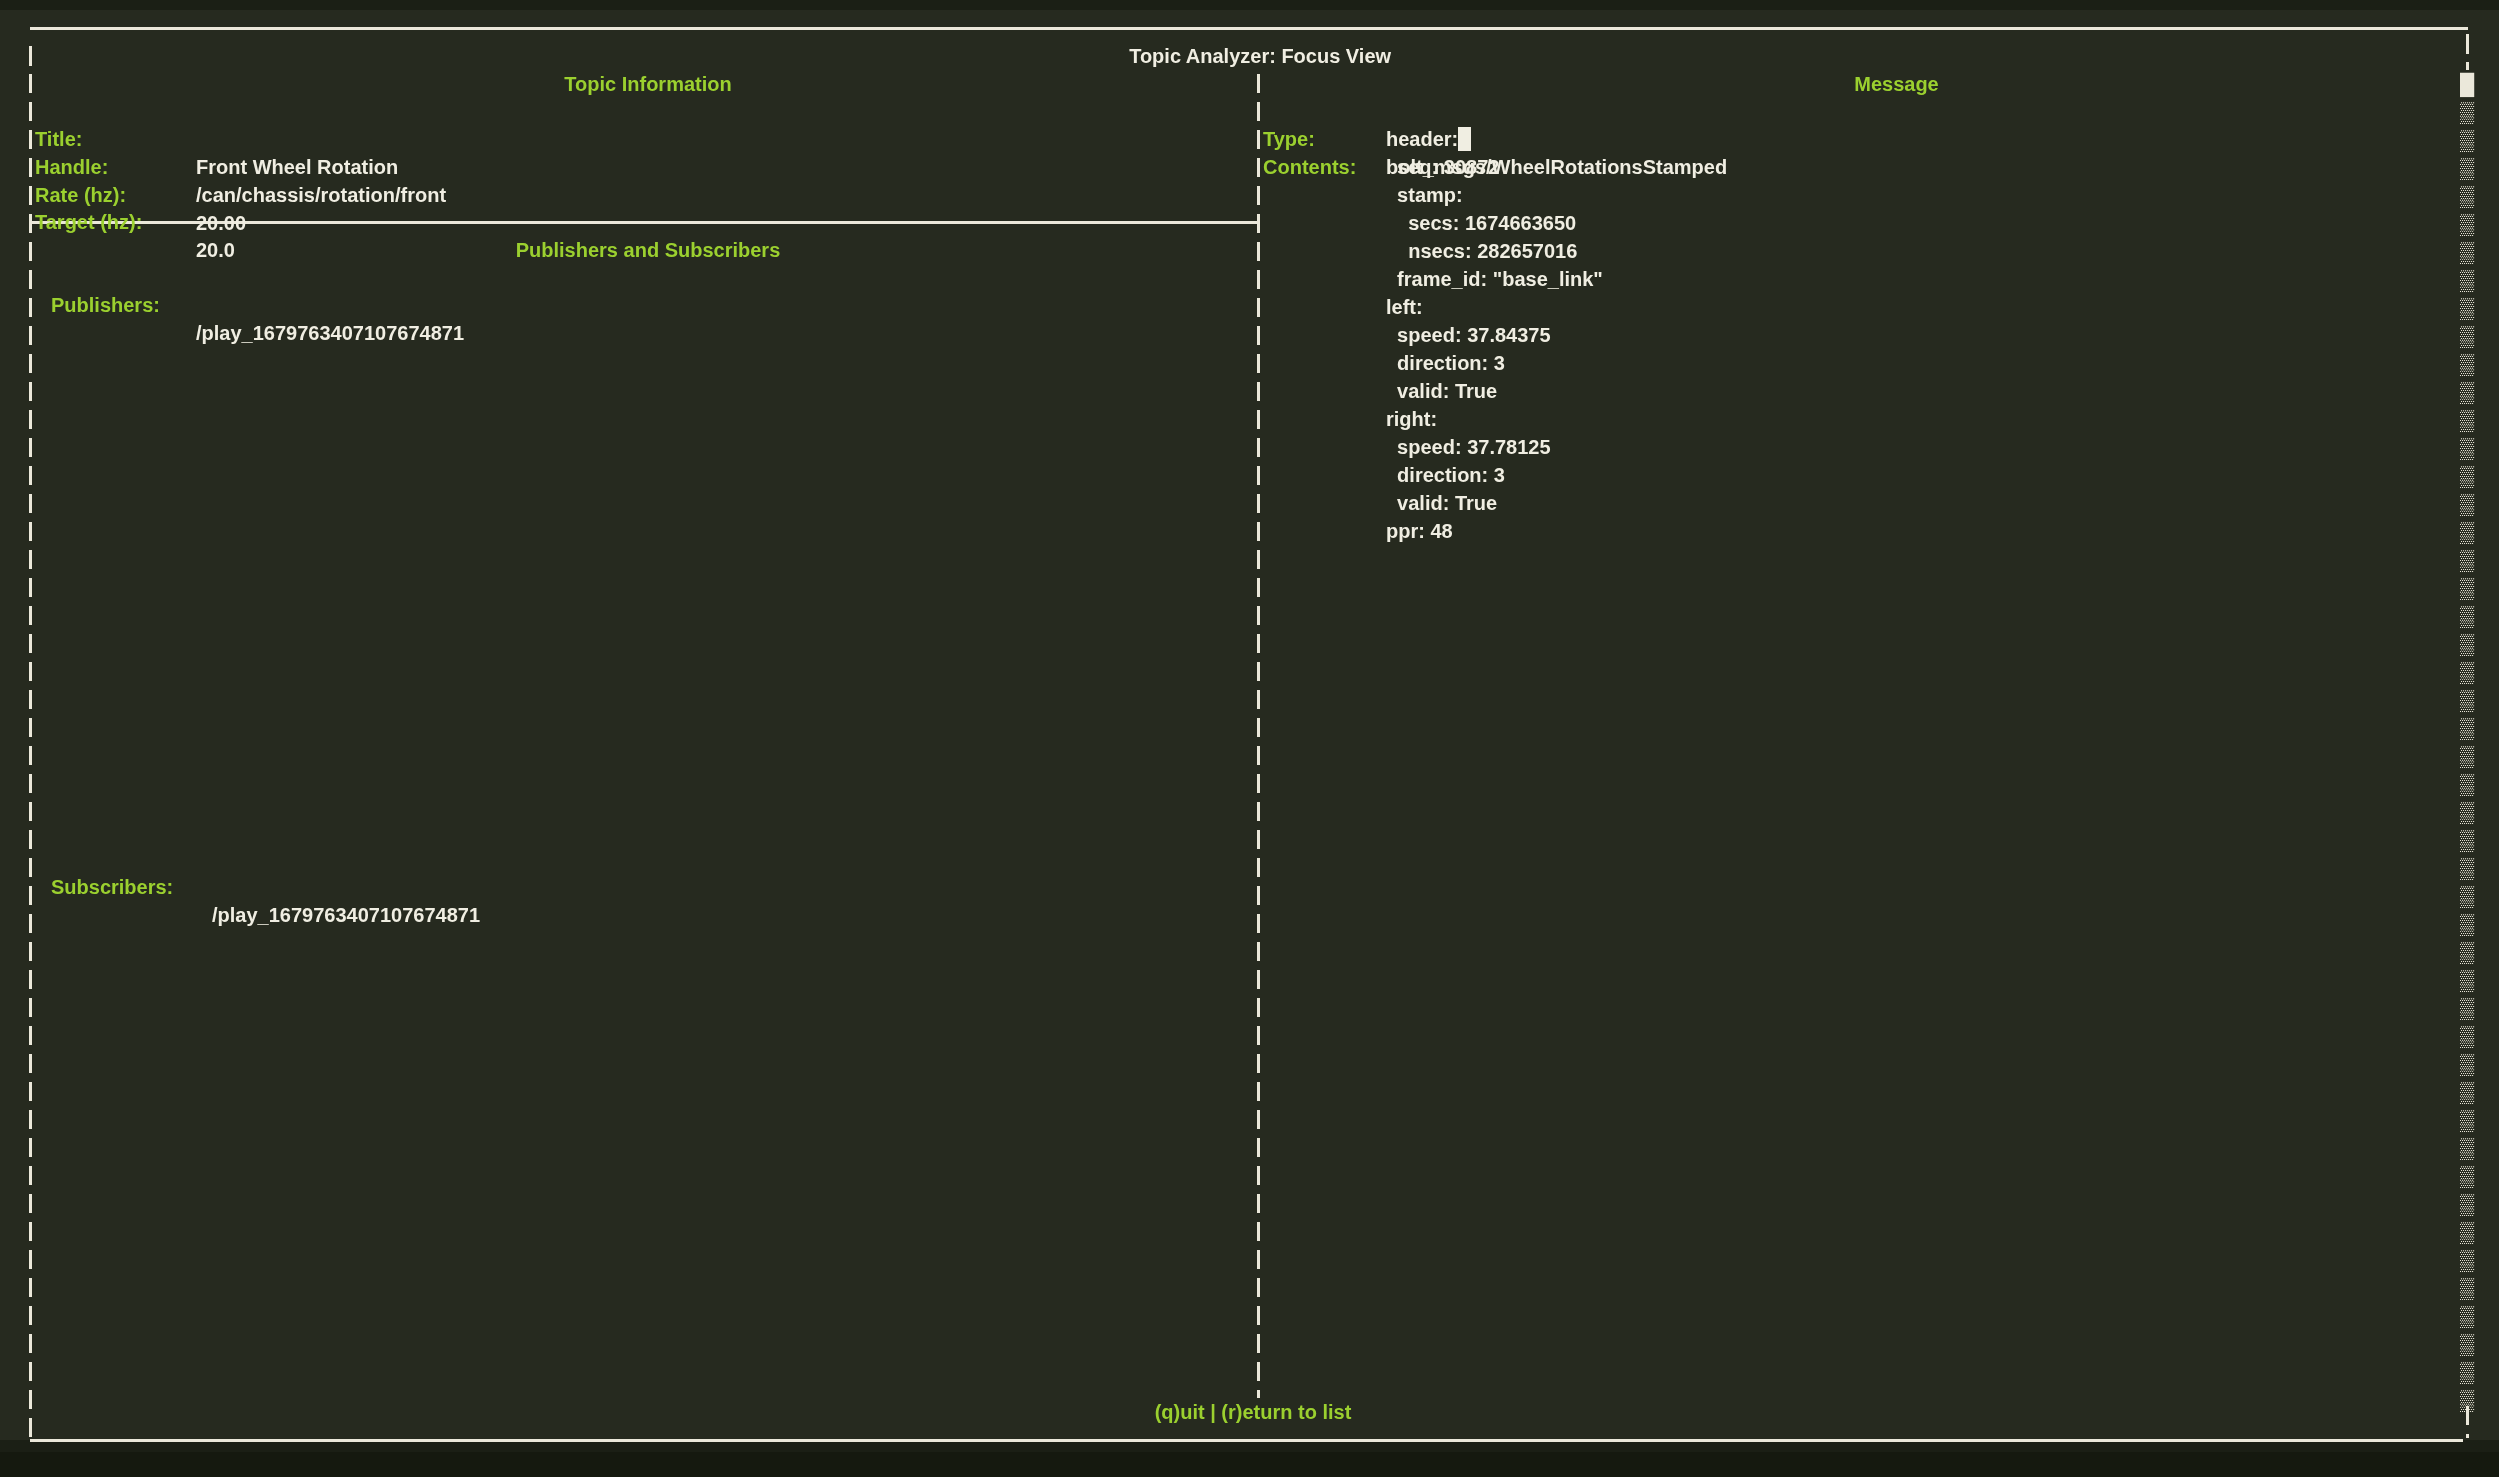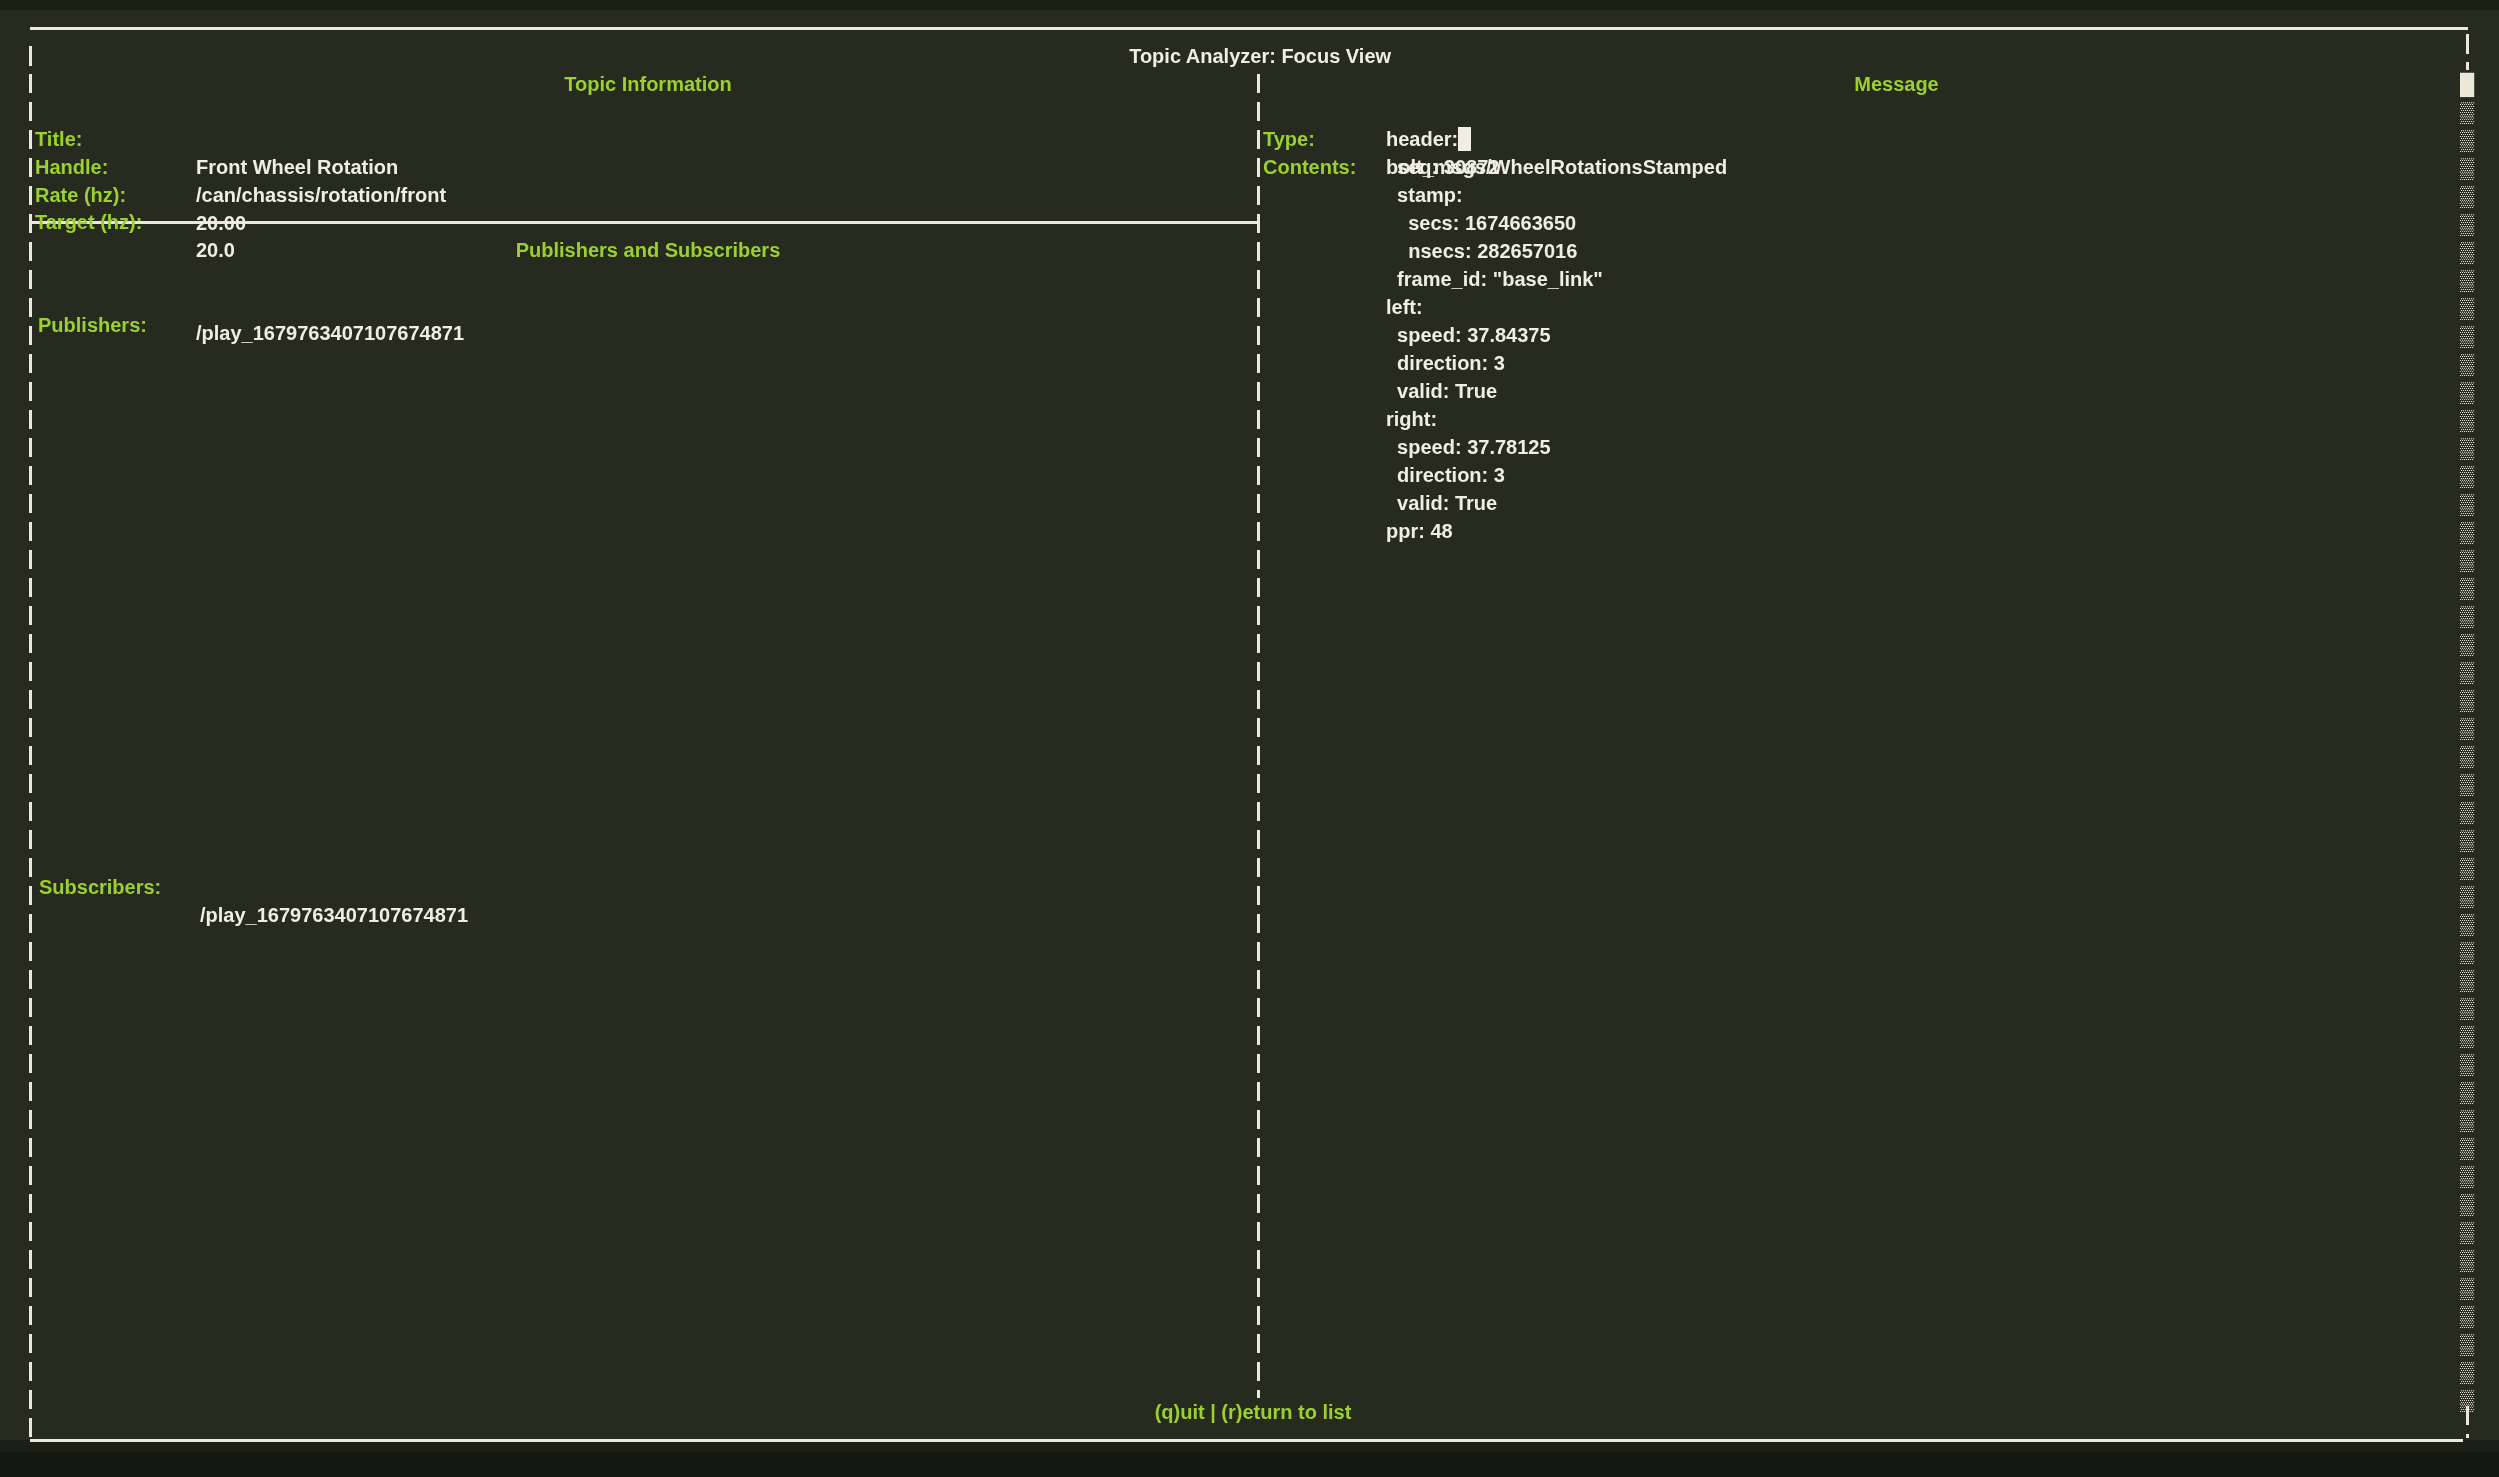--- a/index.html
+++ b/index.html
@@ -81,24 +81,24 @@
     <div class="row" style="left:0; top:180px; width:1258px;">
       <span class="lbl green" style="left:35px;">Target (hz):</span>
       <span class="val" style="left:196px;">20.0</span>
     </div>
   </div>
 
   <div>
     <div class="row green center" style="left:30px; top:236px; width:1228px;">Publishers and Subscribers</div>
 
     <div class="row" style="left:0; top:263px; width:1258px;">
-      <span class="lbl green" style="left:38px;margin-top:20px;">Publishers:</span>
+      <span class="lbl green" style="left:51px;">Publishers:</span>
       <span class="val" style="left:196px;">/play_1679763407107674871</span>
     </div>
-    <div class="row" style="left:4px; top:845px; width:1258px;">
+    <div class="row" style="left:16px; top:845px; width:1258px;">
       <span class="lbl green" style="left:35px;">Subscribers:</span>
       <span class="val" style="left:196px;">/play_1679763407107674871</span>
     </div>
   </div>
 
   <div>
     <div class="row green center" style="left:1258px; top:70px; width:1205px;margin-left:32px;">Message</div>
 
     <div class="row" style="left:0; top:97px; width:2463px;">
       <span class="lbl green" style="left:1263px;">Type:</span>

